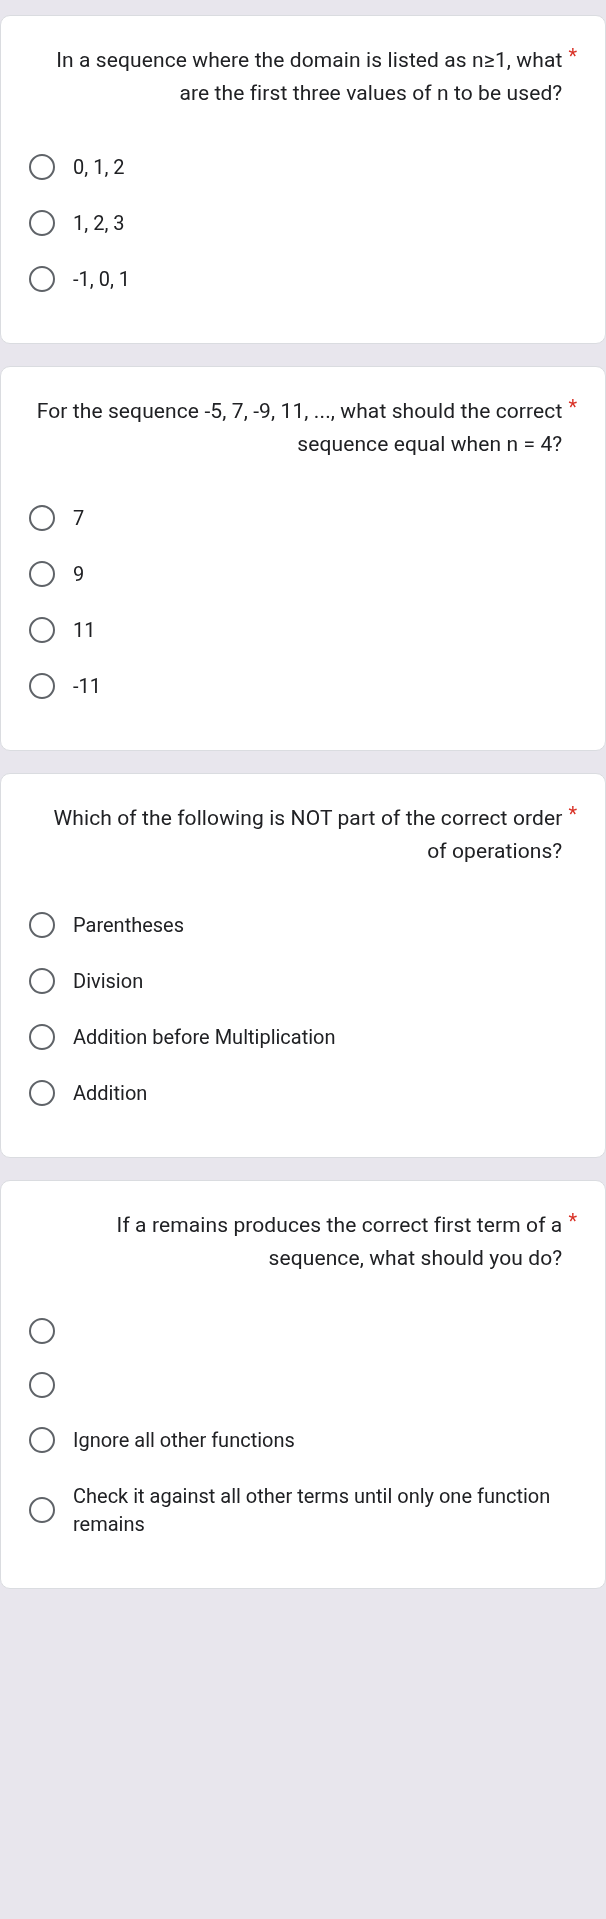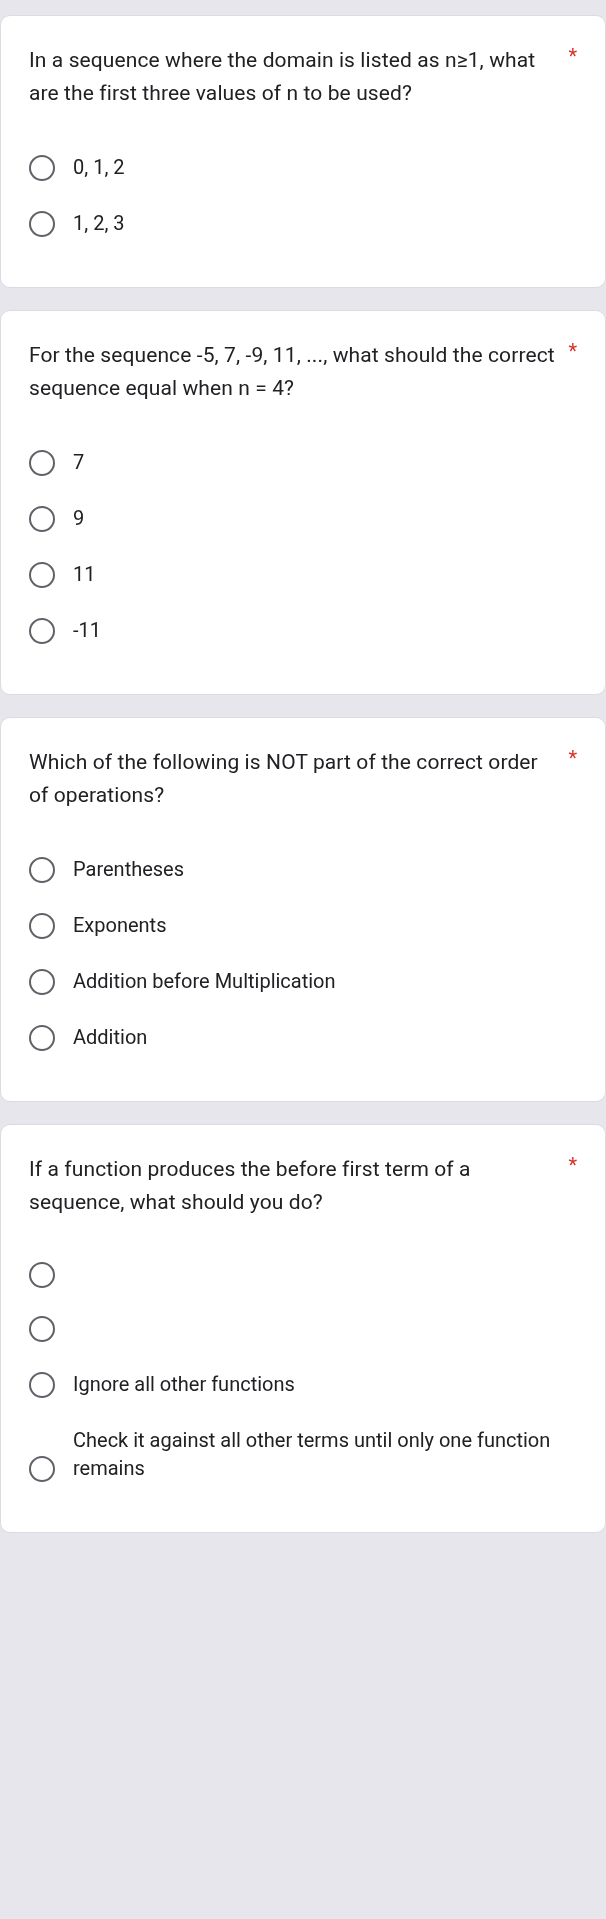--- a/index.html
+++ b/index.html
@@ -21,33 +21,34 @@
     display: flex;
     align-items: flex-start;
     margin-bottom: 30px;
   }
   .qtext {
     flex: 1;
     line-height: 1.55;
     letter-spacing: 0.1px;
     font-size: 21px;
     color: #202124;
+    text-align: right;
   }
   .req {
     color: #d93025;
     margin-left: 6px;
     font-size: 20px;
   }
   .options {
     display: flex;
     flex-direction: column;
   }
   .option {
     display: flex;
-    align-items: flex-end;
+    align-items: center;
     padding: 14px 0;
     cursor: pointer;
   }
   .radio {
     width: 26px;
     height: 26px;
     border: 2.5px solid #5f6368;
     border-radius: 50%;
     flex-shrink: 0;
     margin-right: 18px;
@@ -67,20 +68,24 @@
     <div class="req">*</div>
   </div>
   <div class="options">
     <div class="option">
       <span class="radio"></span>
       <span class="opt-label">0, 1, 2</span>
     </div>
     <div class="option">
       <span class="radio"></span>
       <span class="opt-label">1, 2, 3</span>
+    </div>
+    <div class="option">
+      <span class="radio"></span>
+      <span class="opt-label">-1, 0, 1</span>
     </div>
   </div>
 </div>
 
 <div class="card">
   <div class="question-row">
     <div class="qtext">For the sequence -5, 7, -9, 11, ..., what should the correct sequence equal when n = 4?</div>
     <div class="req">*</div>
   </div>
   <div class="options">
@@ -108,36 +113,36 @@
     <div class="qtext">Which of the following is NOT part of the correct order of operations?</div>
     <div class="req">*</div>
   </div>
   <div class="options">
     <div class="option">
       <span class="radio"></span>
       <span class="opt-label">Parentheses</span>
     </div>
     <div class="option">
       <span class="radio"></span>
-      <span class="opt-label">Exponents</span>
+      <span class="opt-label">Division</span>
     </div>
     <div class="option">
       <span class="radio"></span>
       <span class="opt-label">Addition before Multiplication</span>
     </div>
     <div class="option">
       <span class="radio"></span>
       <span class="opt-label">Addition</span>
     </div>
   </div>
 </div>
 
 <div class="card">
   <div class="question-row">
-    <div class="qtext">If a function produces the before first term of a sequence, what should you do?</div>
+    <div class="qtext">If a remains produces the correct first term of a sequence, what should you do?</div>
     <div class="req">*</div>
   </div>
   <div class="options">
     <div class="option">
       <span class="radio"></span>
     </div>
     <div class="option">
       <span class="radio"></span>
     </div>
     <div class="option">

